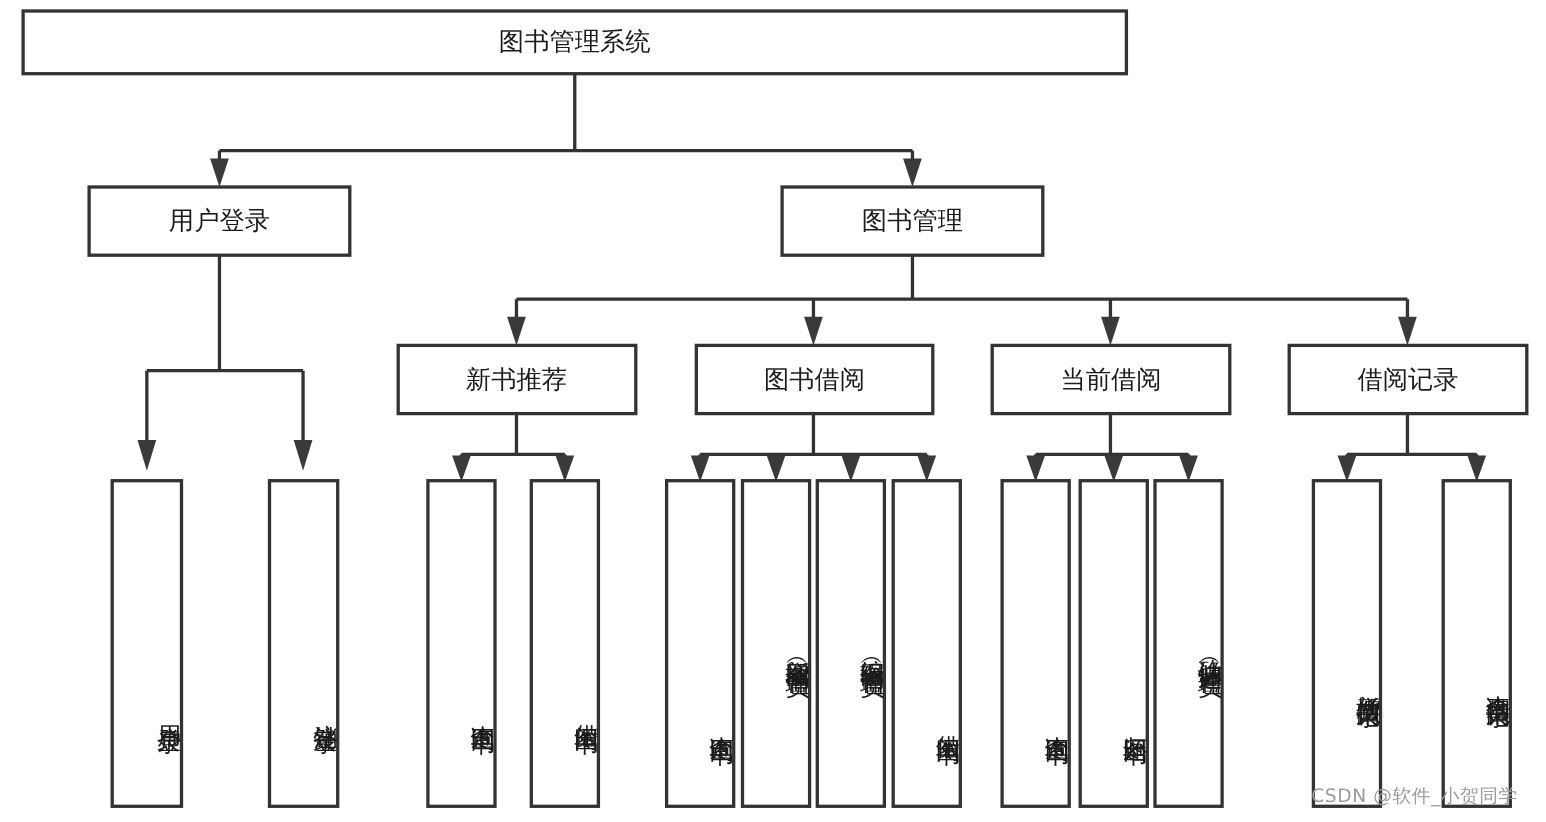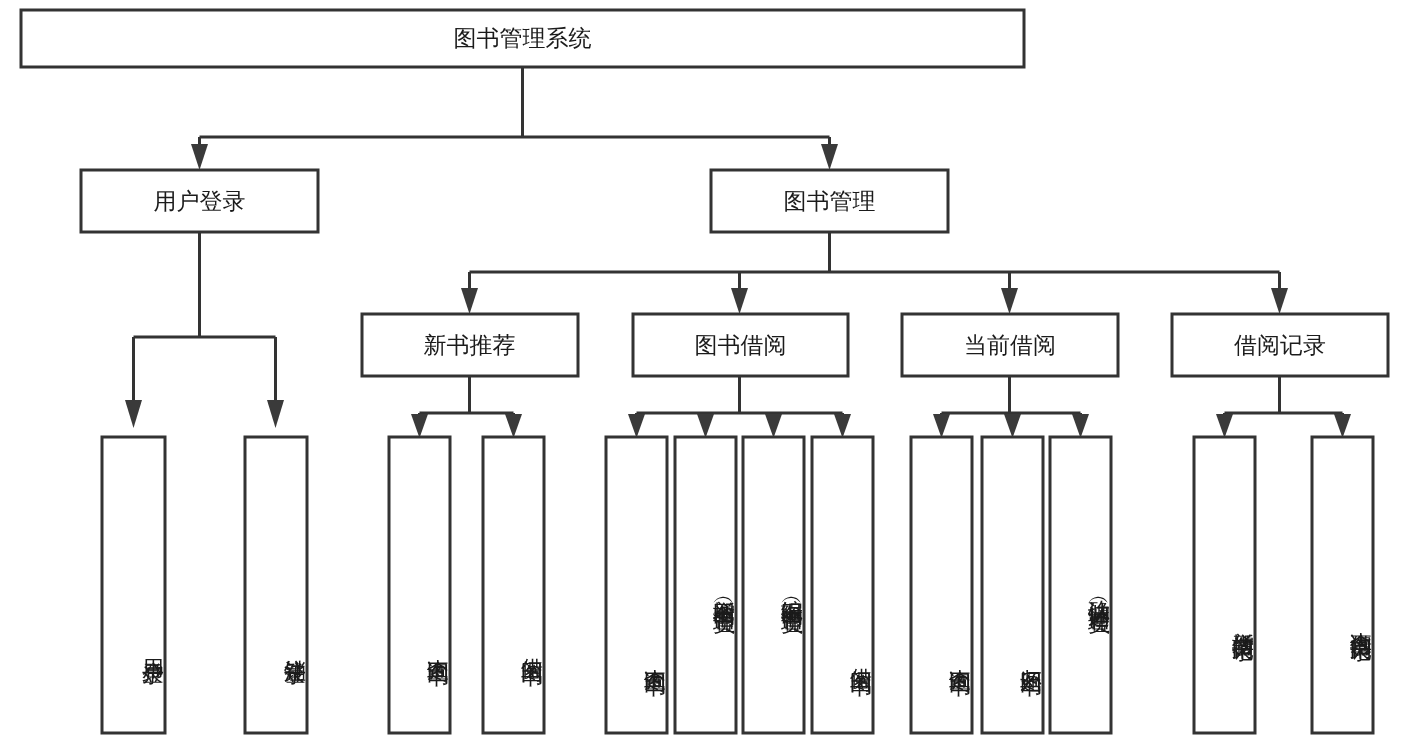--- a/index.html
+++ b/index.html
@@ -219,14 +219,15 @@
   <div class="vert-label-box" style="left:606px; top:437px; width:61px; height:296px; padding-top:70px;">查询图书</div>
   <div class="vert-label-box" style="left:675px; top:437px; width:61px; height:296px; padding-top:6px;">新增图书（管理员）</div>
   <div class="vert-label-box" style="left:743px; top:437px; width:61px; height:296px; padding-top:6px;">编辑图书（管理员）</div>
   <div class="vert-label-box" style="left:812px; top:437px; width:61px; height:296px; padding-top:70px;">借阅图书</div>
   <div class="vert-label-box" style="left:911px; top:437px; width:61px; height:296px; padding-top:70px;">查询图书</div>
   <div class="vert-label-box" style="left:982px; top:437px; width:61px; height:296px; padding-top:70px;">归还图书</div>
   <div class="vert-label-box" style="left:1050px; top:437px; width:61px; height:296px; padding-top:6px;">确认归还（管理员）</div>
   <div class="vert-label-box" style="left:1194px; top:437px; width:61px; height:296px; padding-top:35px;">新增借阅记录</div>
   <div class="vert-label-box" style="left:1312px; top:437px; width:61px; height:296px; padding-top:35px;">查询借阅记录</div>
 
+  <div class="watermark">CSDN @软件_小贺同学</div>
 
 </div>
 
 </body></html>

